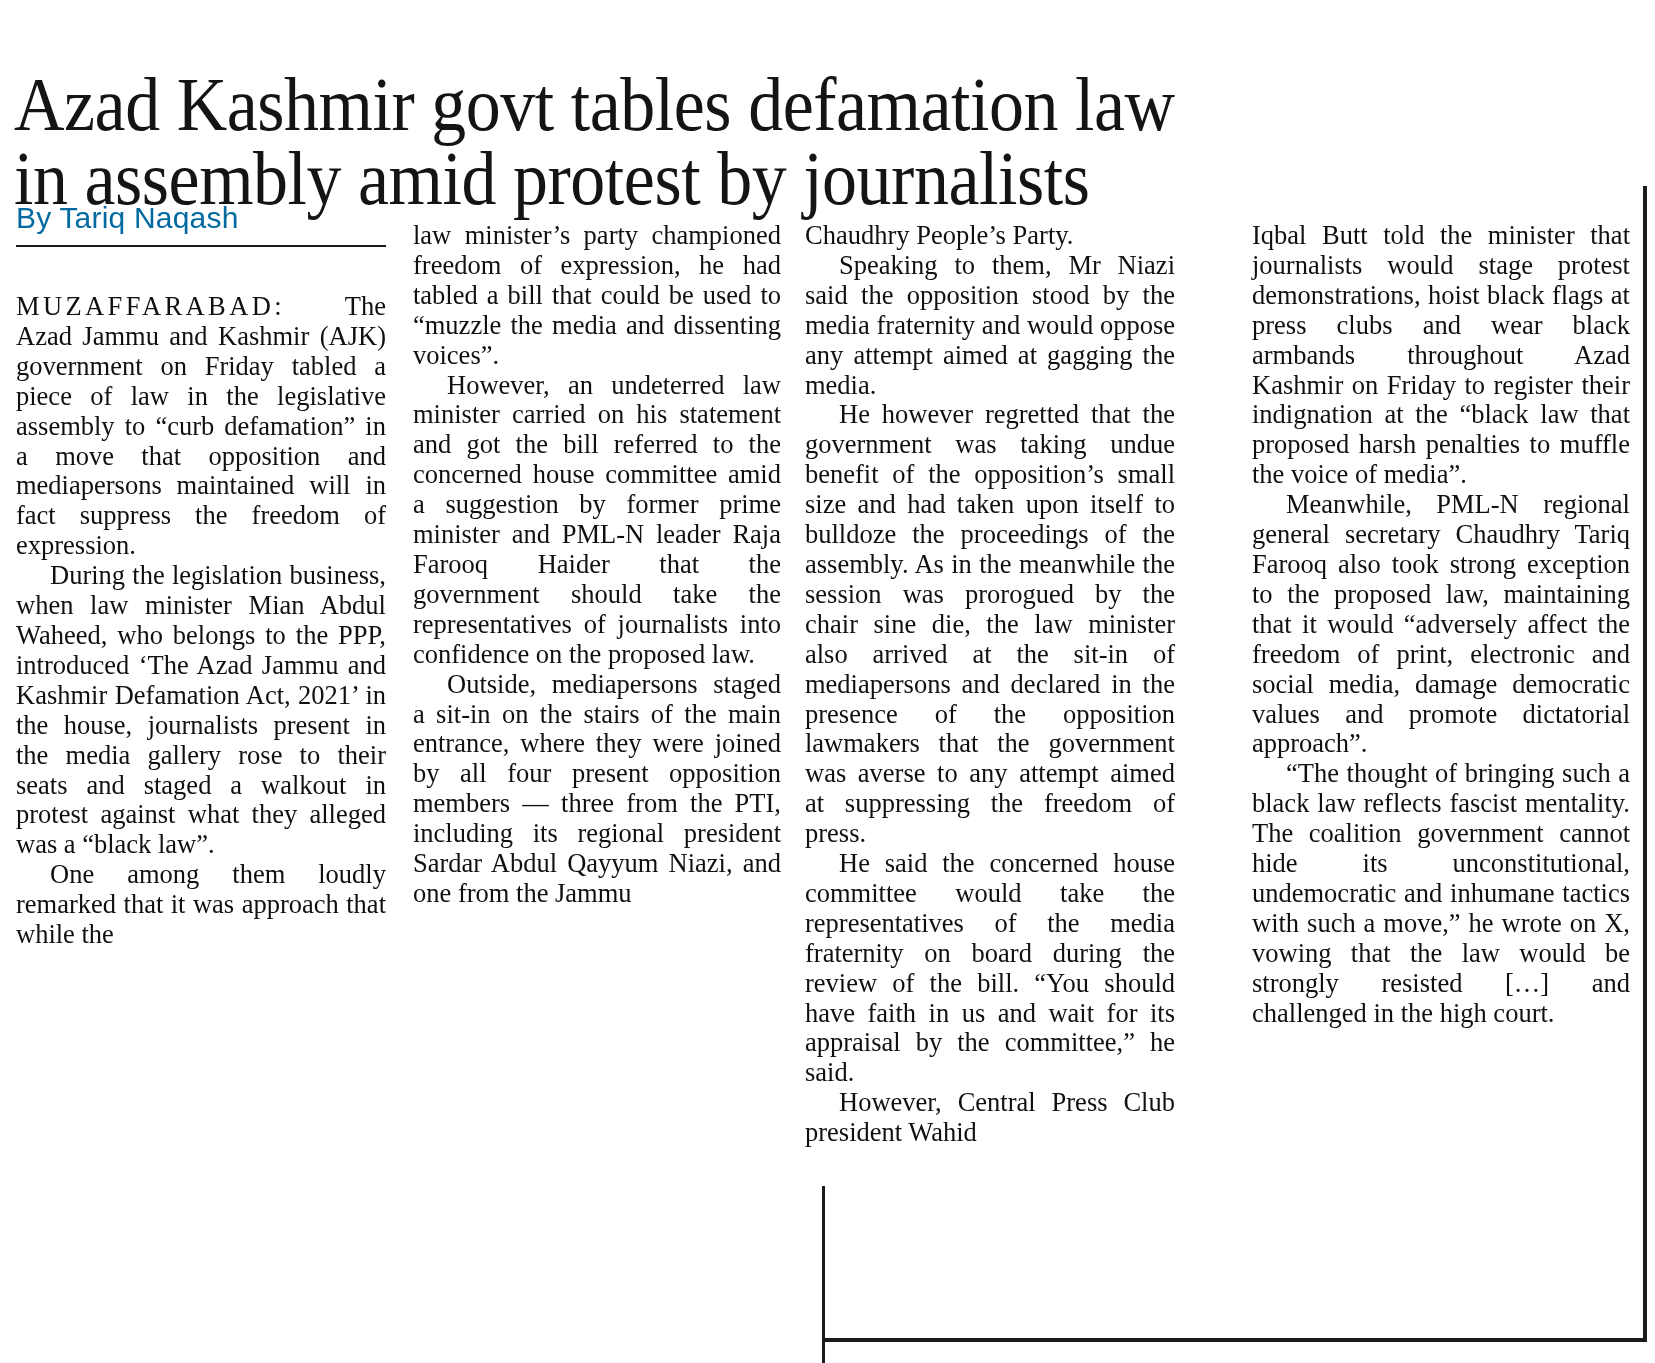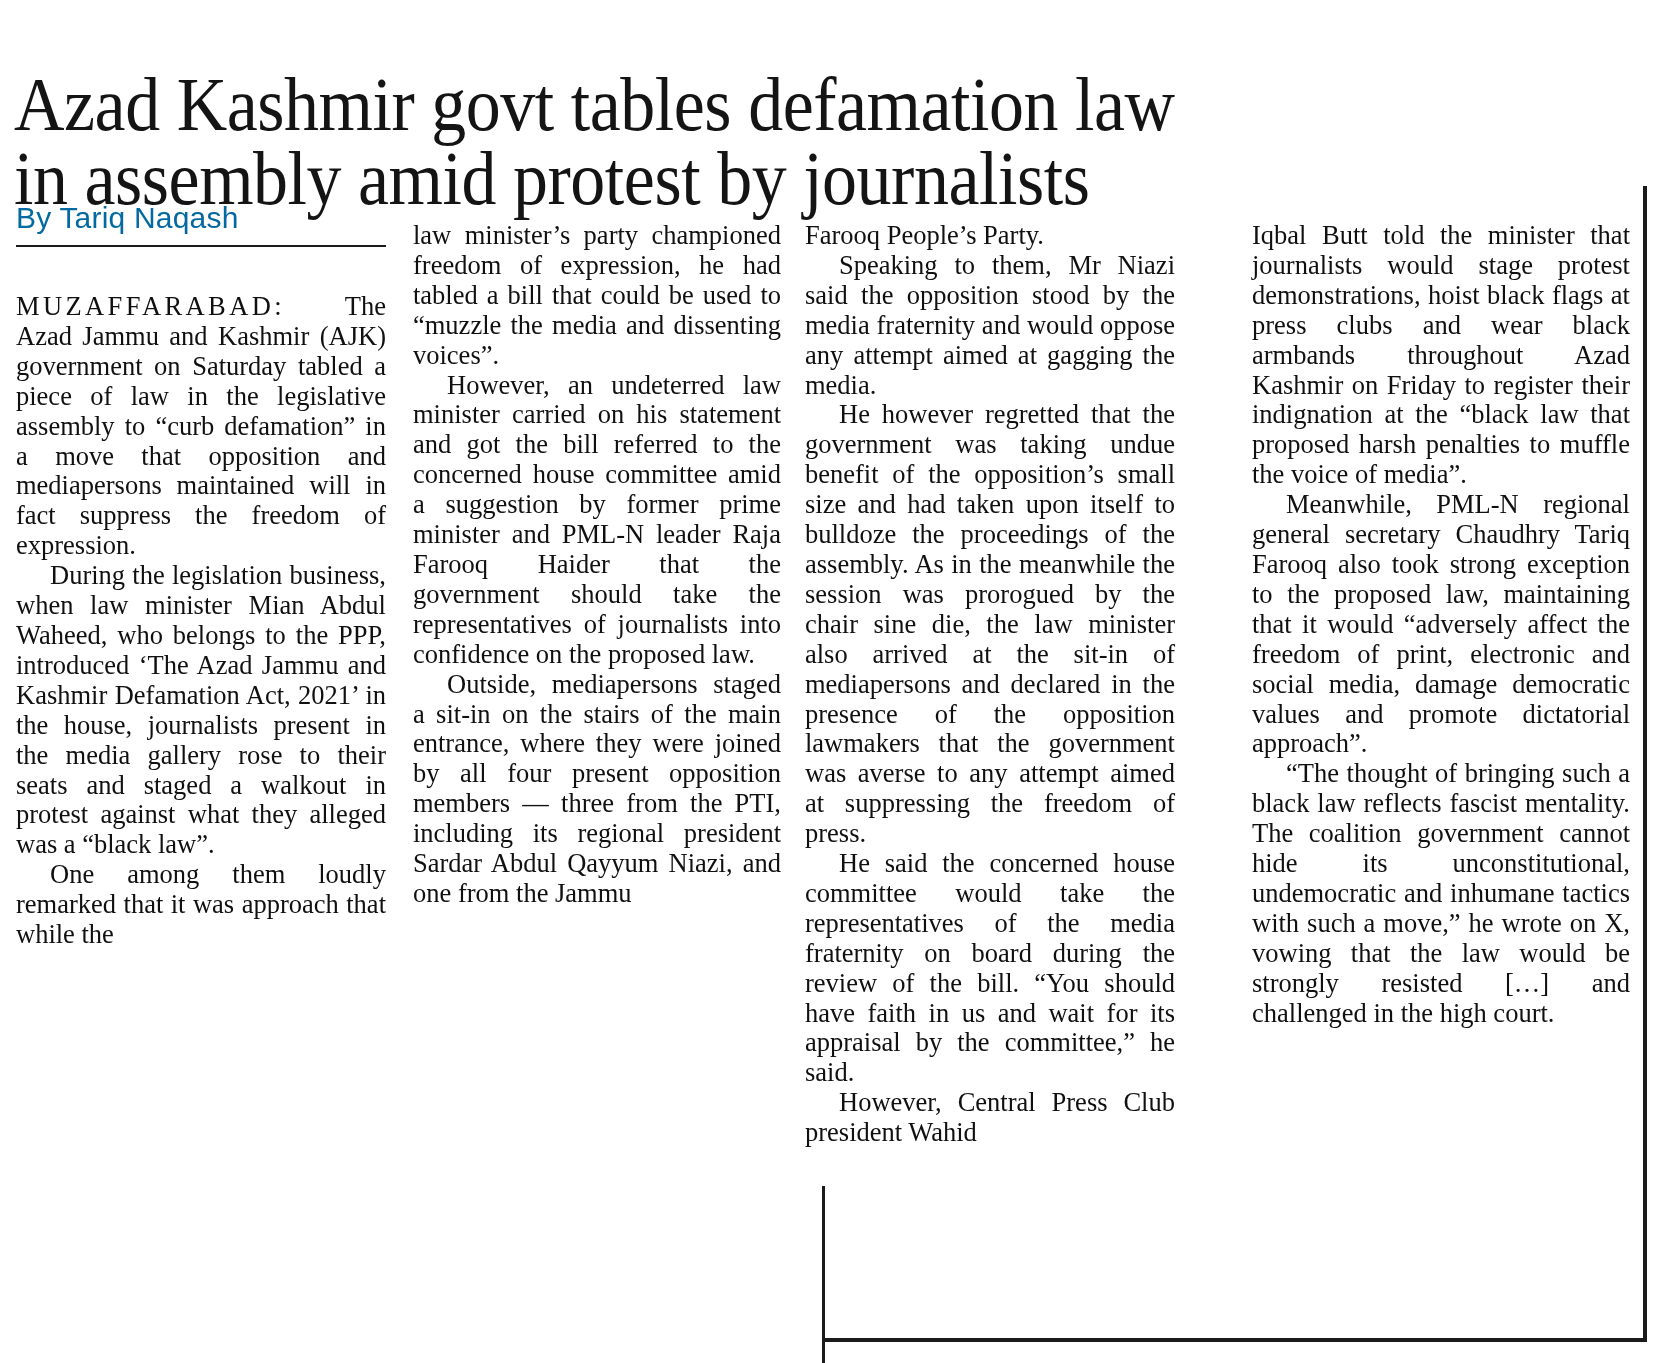--- a/index.html
+++ b/index.html
@@ -124,34 +124,34 @@
 in assembly amid protest by journalists</h1>
 
   <div class="byline-wrap">
     <div class="byline">By Tariq Naqash</div>
     <div class="byline-rule"></div>
   </div>
 
   <div class="col" id="col1">
     <p class="noindent">
       <span class="dateline">MUZAFFARABAD:</span>
-      <span>The Azad Jammu and Kashmir (AJK) government on Saturday tabled a piece of law in the legislative assembly to “curb defamation” in a move that opposition and mediapersons maintained will in fact suppress the freedom of expression.</span>
+      <span>The Azad Jammu and Kashmir (AJK) government on Friday tabled a piece of law in the legislative assembly to “curb defamation” in a move that opposition and mediapersons maintained will in fact suppress the freedom of expression.</span>
     </p>
     <p>During the legislation business, when law minister Mian Abdul Waheed, who belongs to the PPP, introduced ‘The Azad Jammu and Kashmir Defamation Act, 2021’ in the house, journalists present in the media gallery rose to their seats and staged a walkout in protest against what they alleged was a “black law”.</p>
     <p>One among them loudly remarked that it was approach that while the</p>
   </div>
 
   <div class="col" id="col2">
     <p class="noindent">law minister’s party championed freedom of expression, he had tabled a bill that could be used to “muzzle the media and dissenting voices”.</p>
     <p>However, an undeterred law minister carried on his statement and got the bill referred to the concerned house committee amid a suggestion by former prime minister and PML-N leader Raja Farooq Haider that the government should take the representatives of journalists into confidence on the proposed law.</p>
     <p>Outside, mediapersons staged a sit-in on the stairs of the main entrance, where they were joined by all four present opposition members — three from the PTI, including its regional president Sardar Abdul Qayyum Niazi, and one from the Jammu</p>
   </div>
 
   <div class="col" id="col3">
-    <p class="noindent">Farooq People’s Party.</p>
+    <p class="noindent">Chaudhry People’s Party.</p>
     <p>Speaking to them, Mr Niazi said the opposition stood by the media fraternity and would oppose any attempt aimed at gagging the media.</p>
     <p>He however regretted that the government was taking undue benefit of the opposition’s small size and had taken upon itself to bulldoze the proceedings of the assembly. As in the meanwhile the session was prorogued by the chair sine die, the law minister also arrived at the sit-in of mediapersons and declared in the presence of the opposition lawmakers that the government was averse to any attempt aimed at suppressing the freedom of press.</p>
     <p>He said the concerned house committee would take the representatives of the media fraternity on board during the review of the bill. “You should have faith in us and wait for its appraisal by the committee,” he said.</p>
     <p>However, Central Press Club president Wahid</p>
   </div>
 
   <div class="col" id="col4">
     <p class="noindent">Iqbal Butt told the minister that journalists would stage protest demonstrations, hoist black flags at press clubs and wear black armbands throughout Azad Kashmir on Friday to register their indignation at the “black law that proposed harsh penalties to muffle the voice of media”.</p>
     <p>Meanwhile, PML-N regional general secretary Chaudhry Tariq Farooq also took strong exception to the proposed law, maintaining that it would “adversely affect the freedom of print, electronic and social media, damage democratic values and promote dictatorial approach”.</p>
     <p>“The thought of bringing such a black law reflects fascist mentality. The coalition government cannot hide its unconstitutional, undemocratic and inhumane tactics with such a move,” he wrote on X, vowing that the law would be strongly resisted […] and challenged in the high court.</p>

